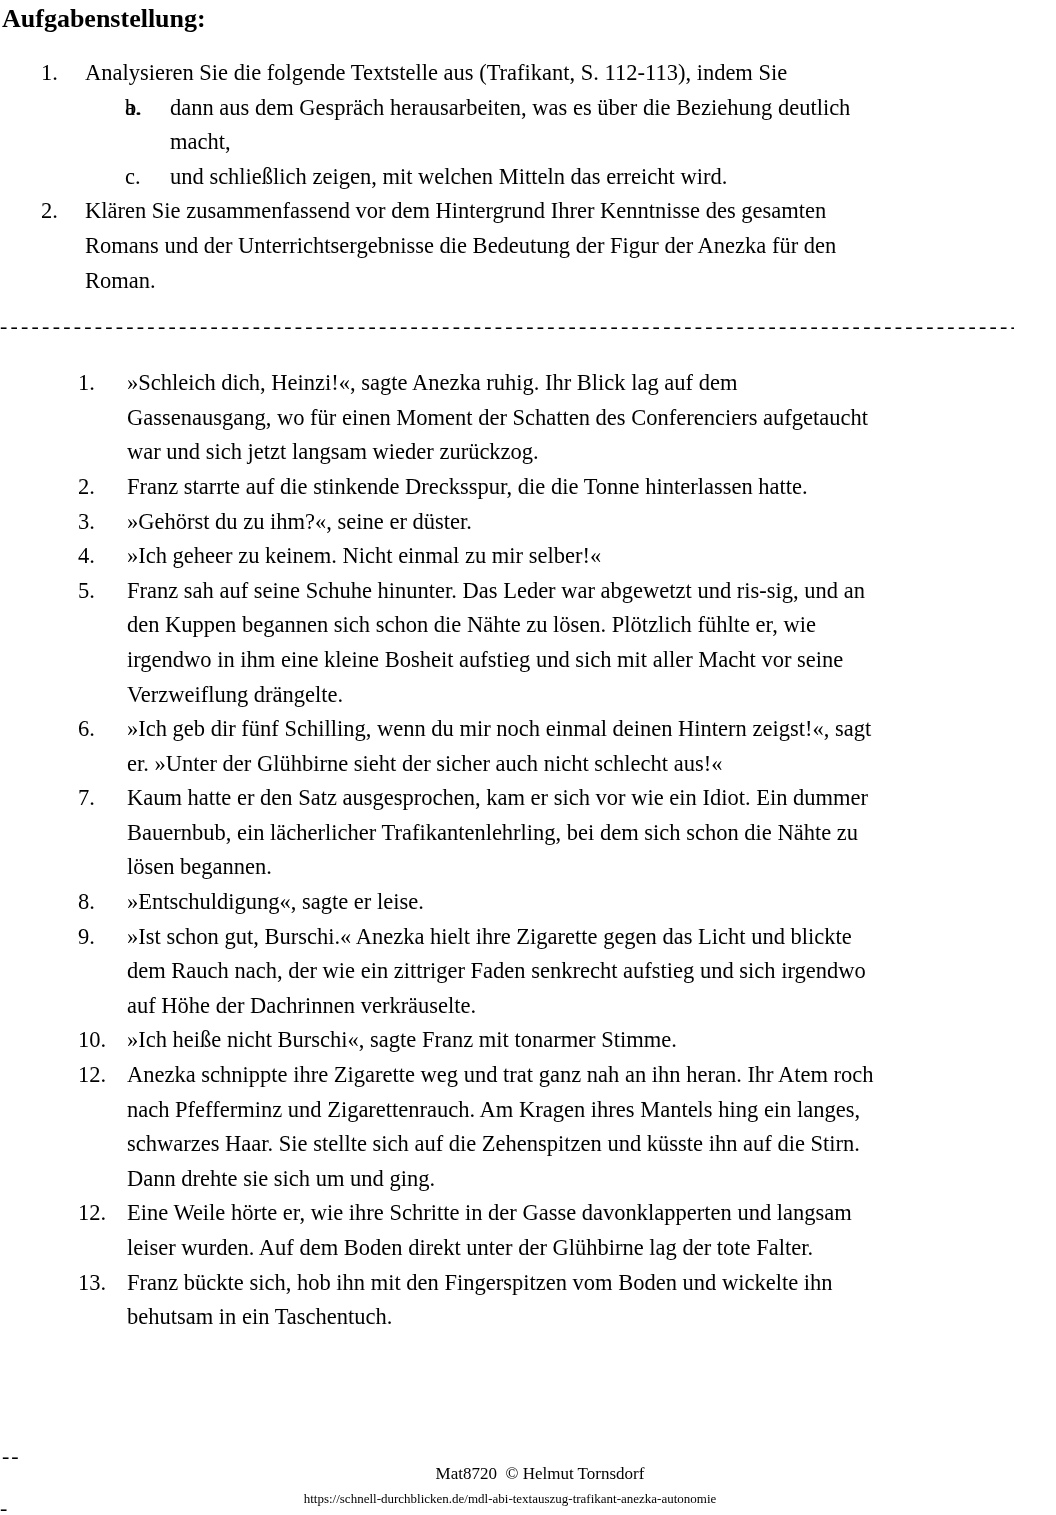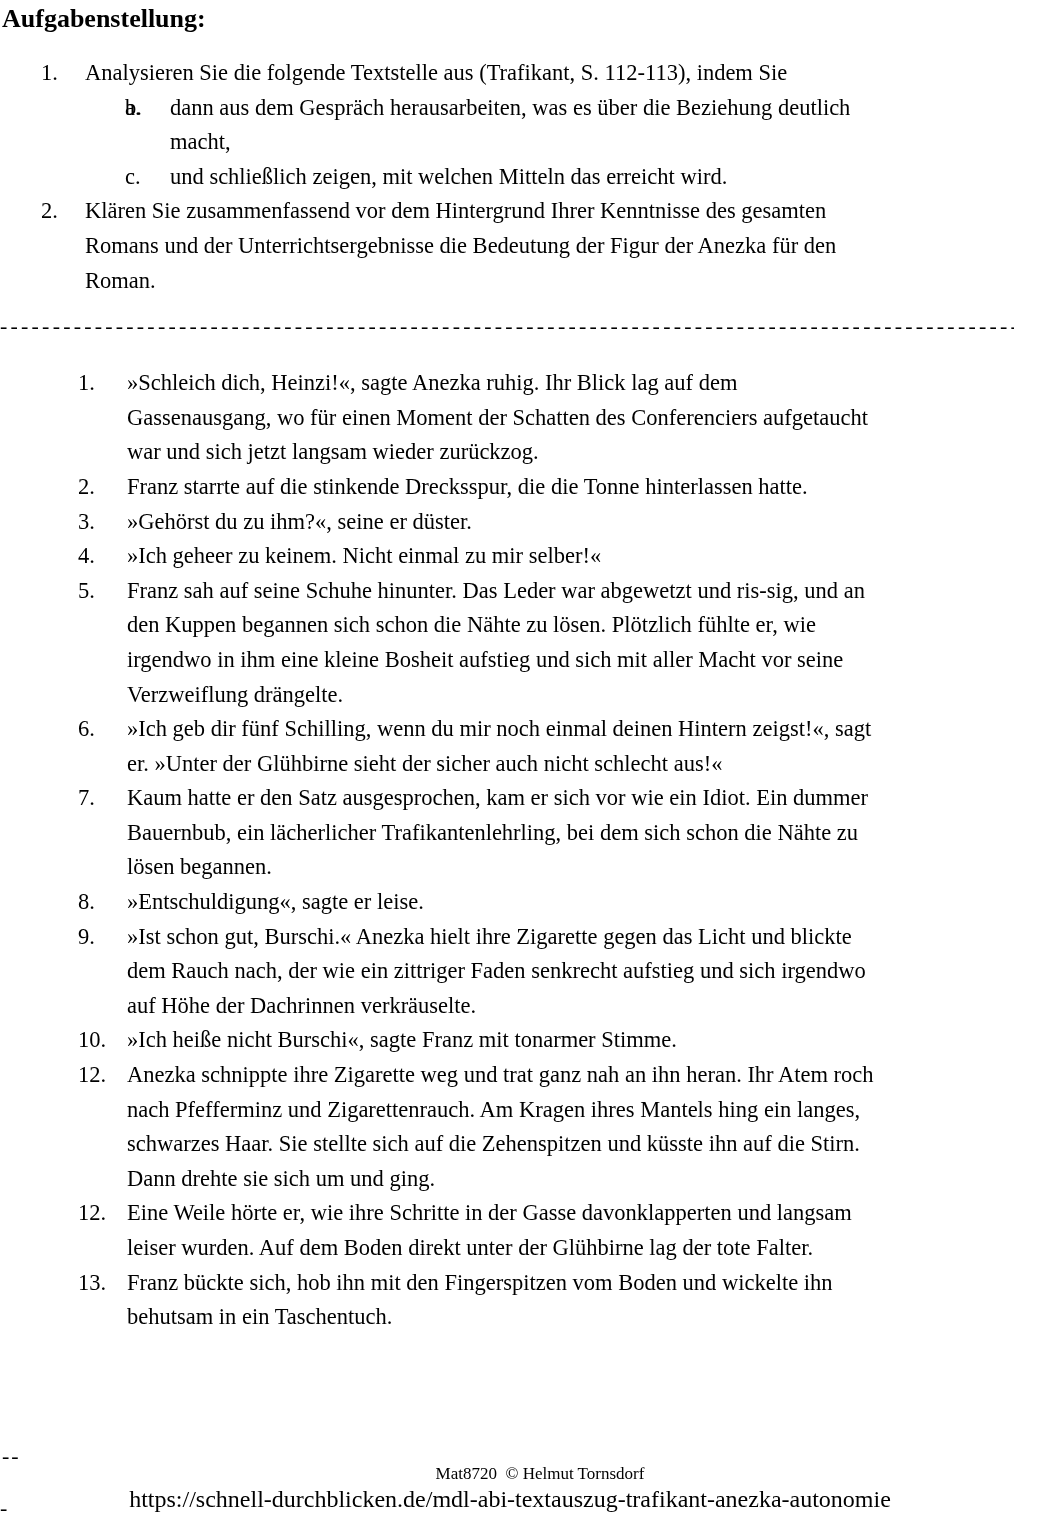--- a/index.html
+++ b/index.html
@@ -47,21 +47,21 @@
   .f-dashes {
     position: absolute; left: 2px; top: 1444px;
     font-size: 22px; letter-spacing: 2px; line-height: 24px;
   }
   .f-credit {
     position: absolute; left: 0; top: 1462px; width: 1008px;
     text-align: center; font-size: 17px; line-height: 24px; white-space: pre; margin-left: 36px;
   }
   .f-url {
     position: absolute; left: 0; top: 1487px; width: 1020px;
-    text-align: center; font-size: 24px; line-height: 24px;
+    text-align: center; font-size: 13px; line-height: 24px;
   }
   .f-dash {
     position: absolute; left: 0px; top: 1496px;
     font-size: 22px; line-height: 24px;
   }
 </style>
 </head>
 <body>
 
 <div class="heading">Aufgabenstellung:</div>

